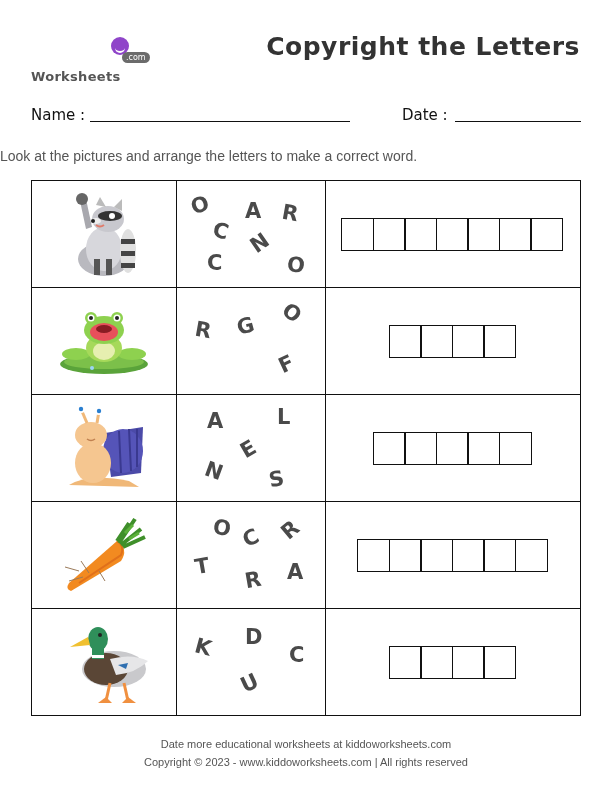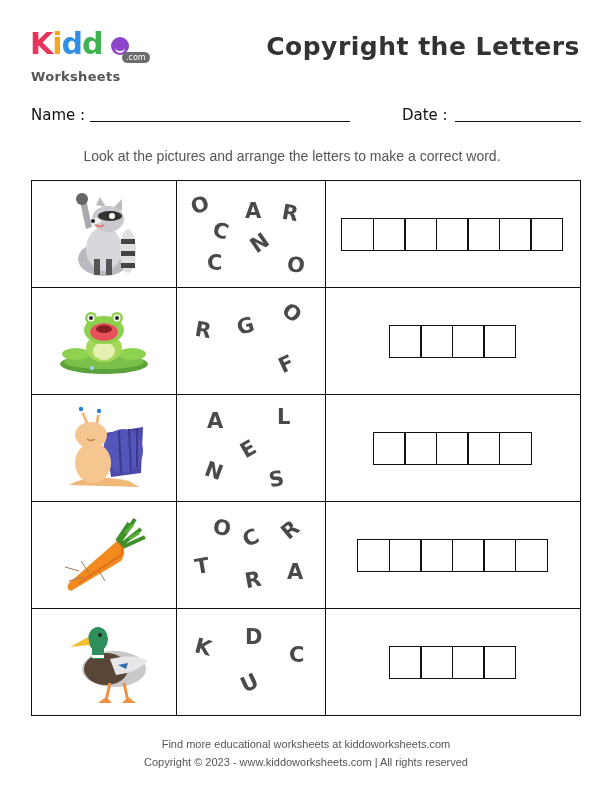--- a/index.html
+++ b/index.html
@@ -8,39 +8,36 @@
   .logo-kiddo { position:absolute; left:0; top:0; font-family:"DejaVu Sans", sans-serif; font-weight:bold; font-size:30px; letter-spacing:-1px; line-height:32px; }
   .logo-kiddo span { display:inline-block; }
   .logo-ws { position:absolute; left:1px; top:31px; font-family:"DejaVu Sans", sans-serif; font-weight:bold; font-size:13px; color:#555; letter-spacing:0.3px;margin-top:10px; }
   .logo-com { position:absolute; left:92px; top:24px; background:#6b6b6b; color:#fff; font-size:8px; border-radius:8px; padding:0 4px; line-height:11px; }
   .smiley { position:absolute; left:81px; top:9px; width:18px; height:18px; border-radius:50%; background:#8f45c9; }
   .smiley:after { content:""; position:absolute; left:4px; top:9px; width:10px; height:5px; border-bottom:2px solid #fff; border-radius:0 0 8px 8px; }
   .title { position:absolute; right:32px; top:32px; font-family:"DejaVu Sans", sans-serif; font-weight:bold; font-size:25px; color:#333; letter-spacing:0.5px; }
   .field-row { position:absolute; top:106px; font-family:"DejaVu Sans", sans-serif; font-size:15px; color:#111; }
   .field-label { display:inline-block;text-align:right; }
   .field-line { position:absolute; top:16px; height:0; border-bottom:1.5px solid #111; }
-  .instruction { position:absolute; left:0; width:584px; top:148px; text-align:center; font-family:"Liberation Sans", sans-serif; font-size:14px; color:#555; }
+  .instruction { position:absolute; left:0; width:584px; top:148px; text-align:left; font-family:"Liberation Sans", sans-serif; font-size:14px; color:#555; }
   table.grid { position:absolute; left:31px; top:180px; border-collapse:collapse; }
   table.grid td { border:1px solid #111; padding:0; height:106px; position:relative; }
   td.pic { width:144px; }
   td.letters { width:148px; }
   td.answer { width:254px; }
   .pic-wrap { position:absolute; inset:0; display:flex; align-items:center; justify-content:center; }
   .ltr { position:absolute; font-family:"DejaVu Sans", sans-serif; font-weight:bold; font-size:21px; color:#4a4a4a; }
   .boxes { position:absolute; left:0; right:0; top:0; bottom:0; display:flex; align-items:center; justify-content:center; }
   .box { width:33px; height:33px; border:1.5px solid #111; margin-left:-1.5px; box-sizing:border-box; }
   .footer { position:absolute; left:0; width:612px; text-align:center; font-family:"Liberation Sans", sans-serif; font-size:11px; color:#555; }
 </style>
 </head>
 <body>
 
 <div class="logo">
-  <div class="logo-kiddo">
-    <span style="color:#e8335c">K</span><span style="color:#f5a623">i</span><span style="color:#2f8fe6">d</span><span style="color:#3fb34f">d</span>
-  </div>
   <div class="smiley"></div>
   <div class="logo-ws">Worksheets</div>
   <div class="logo-com">.com</div>
 </div>
 
 <div class="title">Copyright the Letters</div>
 
 <div class="field-row" style="left:31px;">
   <span class="field-label">Name :</span>
 </div>
@@ -242,14 +239,14 @@
         <div class="box"></div>
         <div class="box"></div>
         <div class="box"></div>
         <div class="box"></div>
       </div>
     </td>
   </tr>
 </tbody>
   </table>
 
-<div class="footer" style="top:738px;">Find more educational worksheets at kiddoworksheets.com</div>
+<div class="footer" style="top:738px;">Date more educational worksheets at kiddoworksheets.com</div>
 <div class="footer" style="top:756px;">Copyright © 2023 - www.kiddoworksheets.com  |  All rights reserved</div>
 
 </body></html>

